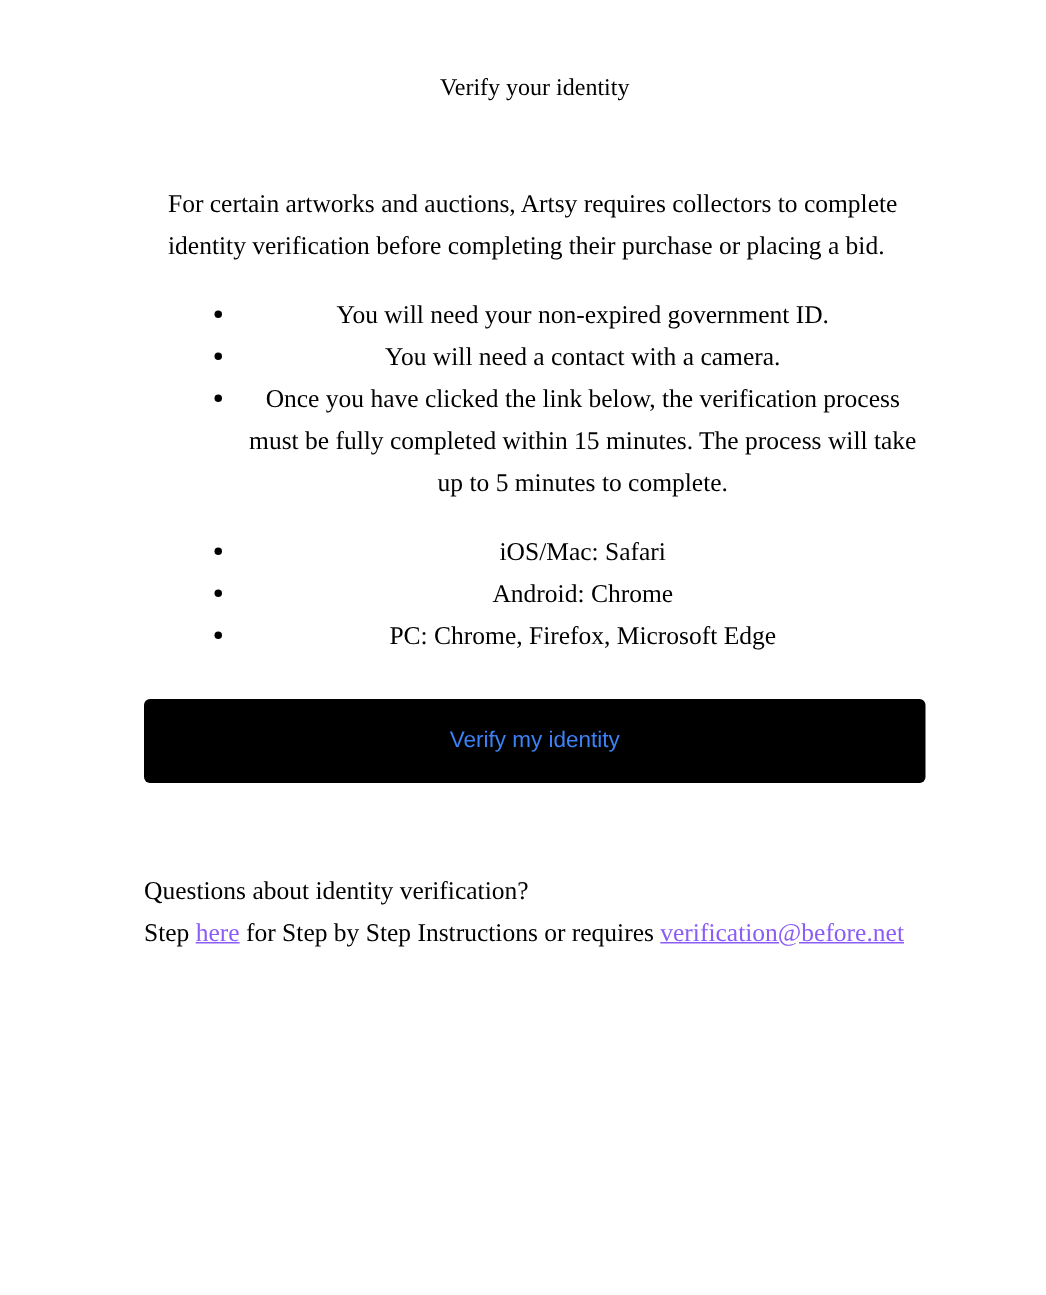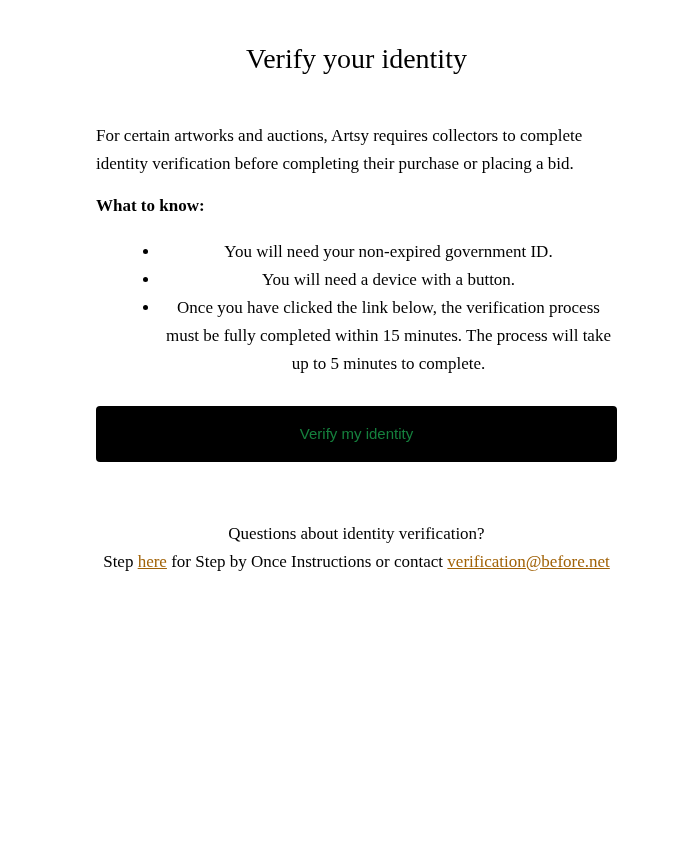--- a/index.html
+++ b/index.html
@@ -16,93 +16,96 @@
     font-size: 17px;
     line-height: 28px;
   }
   .email {
     padding-top: 44px;
     margin-left: 96px;
     width: 521px;
   }
   h1.title {
     margin: 0 0 48px 0;
-    font-size: 28px;
+    font-size: 16px;
     line-height: 30px;
     font-weight: normal;
     text-align: center;
     font-family: "Liberation Serif", "DejaVu Serif", serif;
   }
   p {
-    margin: 14px 0;
+    margin: 14px 16px;
   }
   p.bold {
     font-weight: bold;
   }
   ul {
     margin: 18px 0;
     padding: 0 0 0 64px;
     list-style: disc outside;
     text-align: center;
   }
   li {
     line-height: 28px;
   }
   .cta-button {
     display: block;
     margin-top: 28px;
     width: 100%;
     height: 56px;
     line-height: 56px;
     background: #000000;
-    color: #15803d;
+    color: #3b82f6;
     text-align: center;
     border: none;
     border-radius: 4px;
     font-family: "Liberation Sans", "DejaVu Sans", sans-serif;
     font-size: 15px;
     font-weight: 500;
     text-decoration: none;
     cursor: pointer;
     box-sizing: border-box;
   }
   .footer {
     margin-top: 58px;
   }
   .footer p {
     margin: 0;
     line-height: 28px;
-    text-align: center;
   }
   a.text-link {
-    color: #a16207;
+    color: #8b5cf6;
     text-decoration: underline;
     cursor: pointer;
   }
 </style>
 </head>
 <body>
 
 <div class="email">
 
   <h1 class="title">Verify your identity</h1>
 
   <p>For certain artworks and auctions, Artsy requires collectors to complete identity verification before completing their purchase or placing a bid.</p>
 
-  <p class="bold">What to know:</p>
 
   <ul>
     <li>You will need your non-expired government ID.</li>
-    <li>You will need a device with a button.</li>
+    <li>You will need a contact with a camera.</li>
     <li>Once you have clicked the link below, the verification process must be fully completed within 15 minutes. The process will take up to 5 minutes to complete.</li>
   </ul>
 
 
+  <ul>
+    <li>iOS/Mac: Safari</li>
+    <li>Android: Chrome</li>
+    <li>PC: Chrome, Firefox, Microsoft Edge</li>
+  </ul>
 
 
   <a class="cta-button">Verify my identity</a>
 
   <div class="footer">
     <p>Questions about identity verification?</p>
-    <p><span>Step </span><a class="text-link">here</a><span> for Step by Once Instructions or contact </span><a class="text-link">verification@before.net</a></p>
+    <p><span>Step </span><a class="text-link">here</a><span> for Step by Step Instructions or requires </span><a class="text-link">verification@before.net</a></p>
   </div>
 
 </div>
 
 </body></html>

